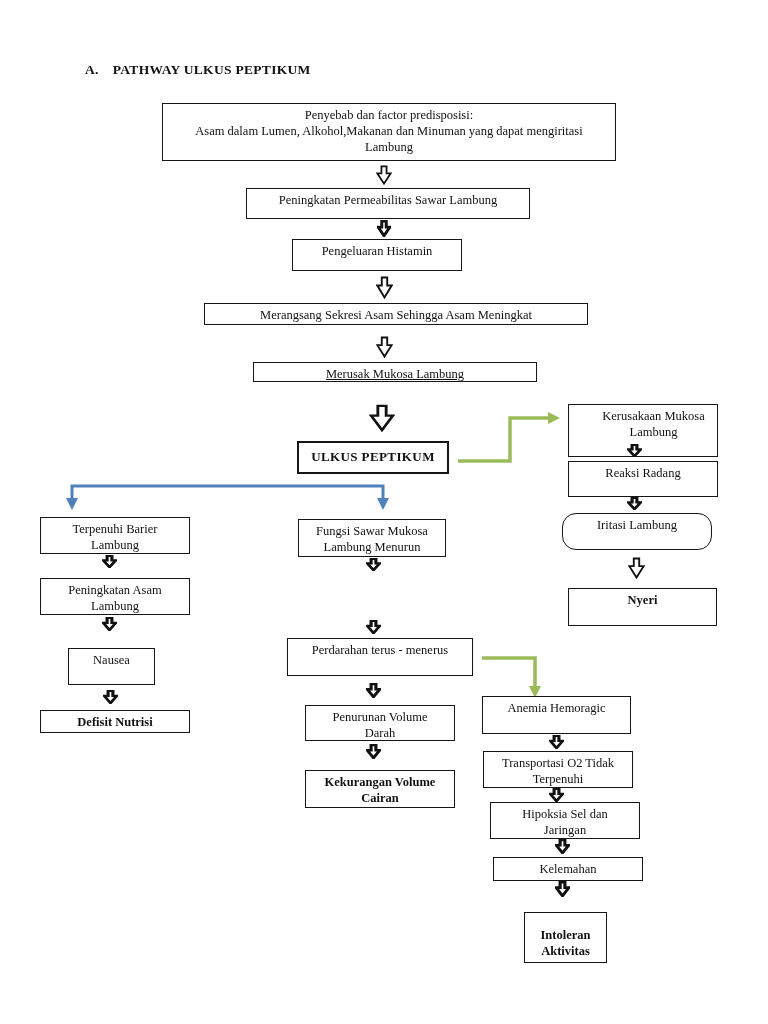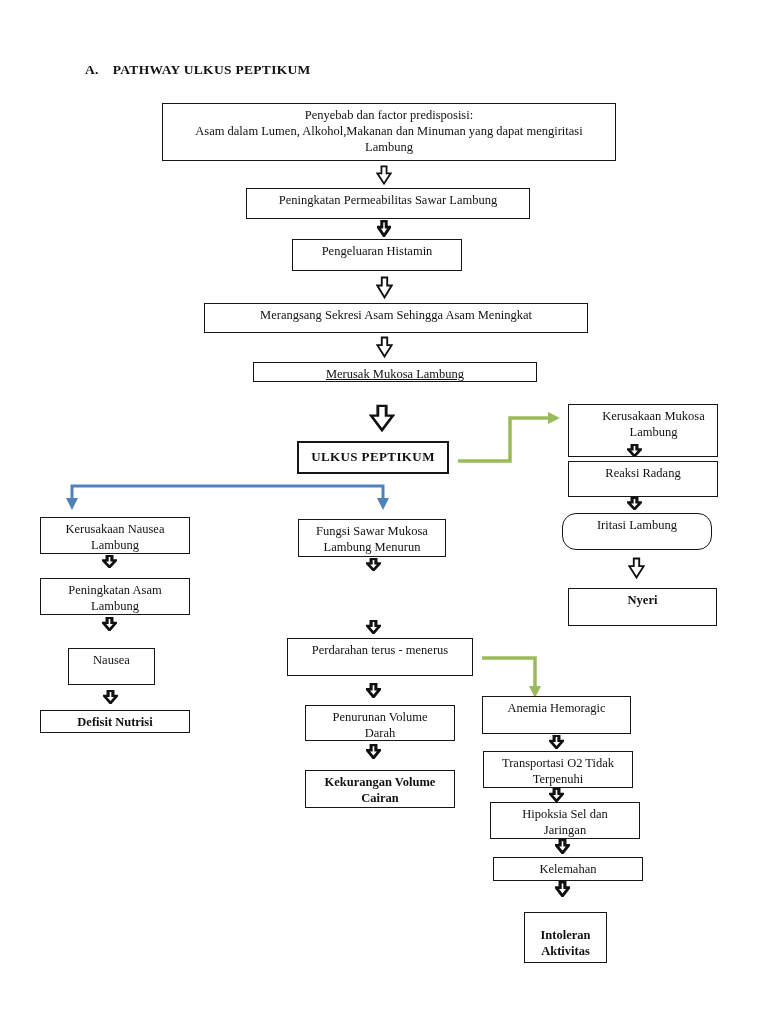--- a/index.html
+++ b/index.html
@@ -55,21 +55,21 @@
       </svg>
     </div>
 
   <div class="box" style="left:292px;top:239px;width:170px;height:32px;">Pengeluaran Histamin</div>
   <div class="arr" style="left:376px;top:276px;width:17px;height:23px;">
       <svg viewBox="0 0 20 26" width="100%" height="100%" preserveAspectRatio="none">
         <path d="M6.8 1.8 H13.2 V10.8 H18.4 L10 24.2 L1.6 10.8 H6.8 Z" fill="#ffffff" stroke="#111111" stroke-width="2.2" stroke-linejoin="miter"></path>
       </svg>
     </div>
 
-  <div class="box" style="left:204px;top:303px;width:384px;height:30px;">Merangsang Sekresi Asam Sehingga Asam Meningkat</div>
+  <div class="box" style="left:204px;top:303px;width:384px;height:22px;">Merangsang Sekresi Asam Sehingga Asam Meningkat</div>
   <div class="arr" style="left:376px;top:336px;width:17px;height:22px;">
       <svg viewBox="0 0 20 26" width="100%" height="100%" preserveAspectRatio="none">
         <path d="M6.8 1.8 H13.2 V10.8 H18.4 L10 24.2 L1.6 10.8 H6.8 Z" fill="#ffffff" stroke="#111111" stroke-width="2.2" stroke-linejoin="miter"></path>
       </svg>
     </div>
 
   <div class="box" style="left:253px;top:362px;width:284px;height:20px;text-decoration:underline;">Merusak Mukosa Lambung</div>
   <div class="arr" style="left:369px;top:404px;width:26px;height:28px;">
       <svg viewBox="0 0 20 26" width="100%" height="100%" preserveAspectRatio="none">
         <path d="M6.8 1.8 H13.2 V10.8 H18.4 L10 24.2 L1.6 10.8 H6.8 Z" fill="#ffffff" stroke="#111111" stroke-width="2.2" stroke-linejoin="miter"></path>
@@ -106,21 +106,21 @@
 
   <div class="box" style="left:562px;top:513px;width:150px;height:37px;border-radius:14px;">Iritasi Lambung</div>
   <div class="arr" style="left:628px;top:557px;width:17px;height:22px;">
       <svg viewBox="0 0 20 26" width="100%" height="100%" preserveAspectRatio="none">
         <path d="M6.8 1.8 H13.2 V10.8 H18.4 L10 24.2 L1.6 10.8 H6.8 Z" fill="#ffffff" stroke="#111111" stroke-width="2.2" stroke-linejoin="miter"></path>
       </svg>
     </div>
 
   <div class="box bold" style="left:568px;top:588px;width:149px;height:38px;">Nyeri</div>
 
-  <div class="box" style="left:40px;top:517px;width:150px;height:37px;">Kerusakaan Nausea
+  <div class="box" style="left:40px;top:517px;width:150px;height:37px;">Terpenuhi Barier
 Lambung</div>
   <div class="arr" style="left:102px;top:555px;width:15px;height:13px;">
       <svg viewBox="0 0 20 26" width="100%" height="100%" preserveAspectRatio="none">
         <path d="M6.8 1.8 H13.2 V10.8 H18.4 L10 24.2 L1.6 10.8 H6.8 Z" fill="#ffffff" stroke="#111111" stroke-width="4.2" stroke-linejoin="miter"></path>
       </svg>
     </div>
 
   <div class="box" style="left:40px;top:578px;width:150px;height:37px;">Peningkatan Asam
 Lambung</div>
   <div class="arr" style="left:102px;top:617px;width:15px;height:14px;">

